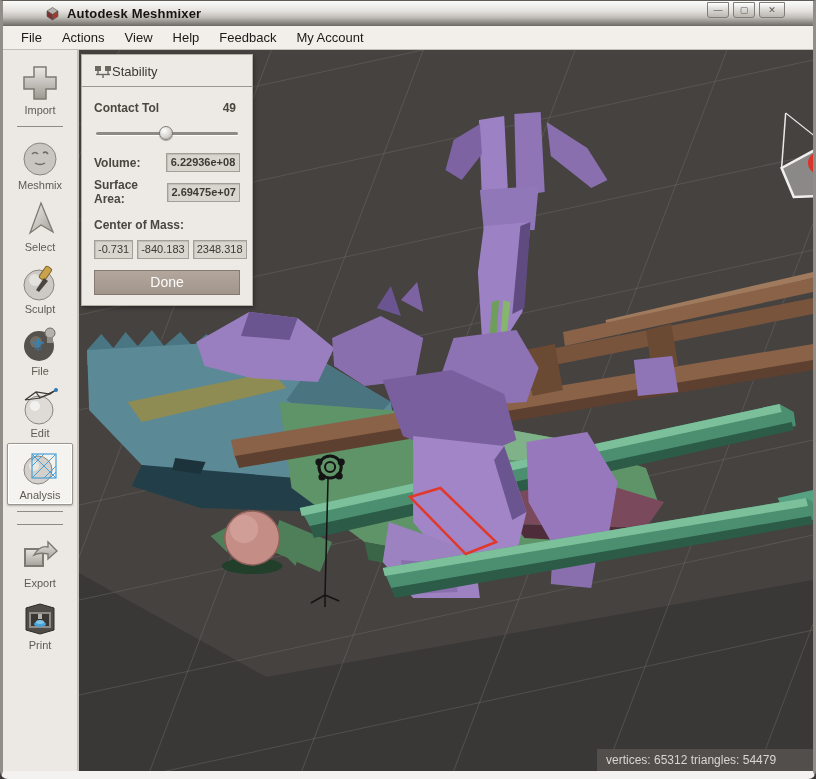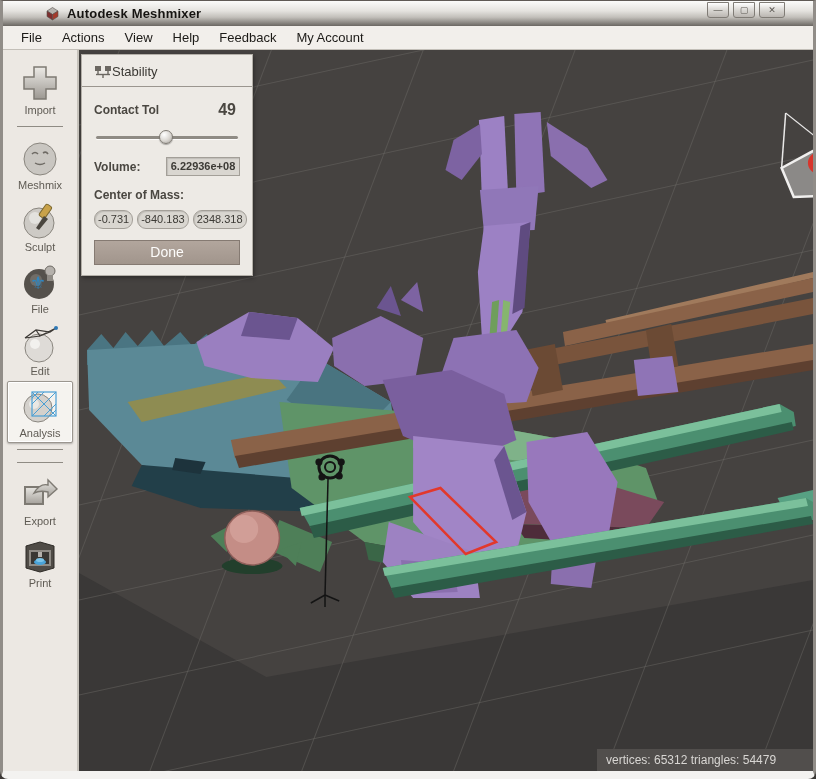--- a/index.html
+++ b/index.html
@@ -37,31 +37,31 @@
   .status-strip{position:absolute;right:0;bottom:0;width:216px;height:22px;background:#514e4c;
                 color:#d8d6d3;font-size:12px;line-height:22px;padding-left:9px;}
   
   .panel{position:absolute;left:2px;top:4px;width:172px;background:#edeae5;border:1px solid #b3afa8;
          box-shadow:1px 2px 4px rgba(0,0,0,.35);padding:0 0 10px;}
   .panel-header{display:flex;align-items:center;padding:9px 12px 7px;border-bottom:1px solid #9b968f;}
   .panel-title{font-size:13px;color:#3a3833;}
   .panel-body{padding:8px 12px 0;}
   .row{display:flex;align-items:center;justify-content:space-between;margin-top:6px;font-weight:bold;}
   .lbl{font-size:12px;color:#4a4741;}
-  .val-num{font-size:16px;color:#4a4741;padding-right:4px;}
+  .val-num{font-size:12px;color:#4a4741;padding-right:4px;}
   .slider{position:relative;height:16px;margin:10px 2px 12px;}
   .slider-track{position:absolute;left:0;right:0;top:7px;height:3px;background:#8f8b84;border-radius:2px;box-shadow:0 1px 0 #fdfcfb;}
   .slider-thumb{position:absolute;top:1px;width:14px;height:14px;border-radius:50%;
                 background:radial-gradient(circle at 35% 30%,#ffffff,#d9d6d1 55%,#a29e98);
                 border:1px solid #7f7b74;box-shadow:0 1px 1px rgba(0,0,0,.3);}
   .val-box{background:#d9d6d0;border:1px solid #a39f98;box-shadow:inset 1px 1px 1px rgba(0,0,0,.12);
            font-size:11px;color:#3c3a35;height:19px;line-height:17px;text-align:center;padding:0 3px;}
   .vb-wide{width:74px;}
   .com-row{display:flex;gap:4px;margin-top:8px;}
-  .com-row .val-box{flex:1;border-radius:9px;}
+  .com-row .val-box{flex:1;}
   .done-btn{display:block;width:100%;height:25px;margin-top:11px;background:linear-gradient(#b2a69d,#a1958c);
             border:1px solid #857a72;color:#fdfcfb;font-size:14px;text-align:center;line-height:23px;cursor:default;
             font-family:"Liberation Sans",sans-serif;}
 </style>
 </head>
 <body>
 
 <div class="screen">
   <div class="window">
 
@@ -116,20 +116,34 @@
                     <stop offset="1" stop-color="#878playing37f"></stop>
                   </radialGradient>
                 </defs>
                 <circle cx="20" cy="21" r="16" fill="#c9c6c1"></circle>
                 <circle cx="20" cy="21" r="16" fill="none" stroke="#8a867f"></circle>
                 <path d="M12 16 q3 -3 6 0 M23 15 q3 -2 5 1" stroke="#6e6a64" fill="none" stroke-width="1.6"></path>
                 <path d="M15 25 q5 3 10 0" stroke="#6e6a64" fill="none" stroke-width="1.4"></path>
               </svg>
             </div>
             <div class="tool-label">Meshmix</div>
+          </div>
+          <div class="tool">
+            <div>
+              <svg class="ticon" viewBox="0 0 40 40">
+                <defs>
+                  <linearGradient id="ga" x1="0" y1="0" x2="1" y2="1">
+                    <stop offset="0" stop-color="#efedea"></stop>
+                    <stop offset="1" stop-color="#a3a099"></stop>
+                  </linearGradient>
+                </defs>
+                <polygon points="21,3 33,32 21,25 10,33" fill="url(#ga)" stroke="#7e7a73" stroke-width="1.3"></polygon>
+              </svg>
+            </div>
+            <div class="tool-label">Select</div>
           </div>
           <div class="tool">
             <div>
               <svg class="ticon" viewBox="0 0 40 40">
                 <circle cx="19" cy="23" r="15" fill="#cdcac5" stroke="#8a867f"></circle>
                 <circle cx="15" cy="18" r="6" fill="#e9e7e3" opacity=".8"></circle>
                 <rect x="22" y="4" width="7" height="14" rx="2" transform="rotate(35 25 11)" fill="#c9a24a" stroke="#7e6a30"></rect>
                 <path d="M16 28 l8 -12 4 3 -9 11 z" fill="#4a463f"></path>
               </svg>
             </div>
@@ -334,20 +348,24 @@
               <span class="val-num">49</span>
             </div>
             <div class="slider">
               <div class="slider-track"></div>
               <div class="slider-thumb" id="slider-thumb" style="left: calc(49% - 7px);"></div>
             </div>
             <div class="row">
               <span class="lbl">Volume:</span>
               <span class="val-box vb-wide">6.22936e+08</span>
             </div>
+            <div class="row">
+              <span class="lbl">Surface Area:</span>
+              <span class="val-box vb-wide">2.69475e+07</span>
+            </div>
             <div class="row" style="margin-top:12px;">
               <span class="lbl">Center of Mass:</span>
             </div>
             <div class="com-row">
                 <span class="val-box">-0.731</span>
                 <span class="val-box">-840.183</span>
                 <span class="val-box">2348.318</span>
               </div>
             <div class="done-btn">Done</div>
           </div>

